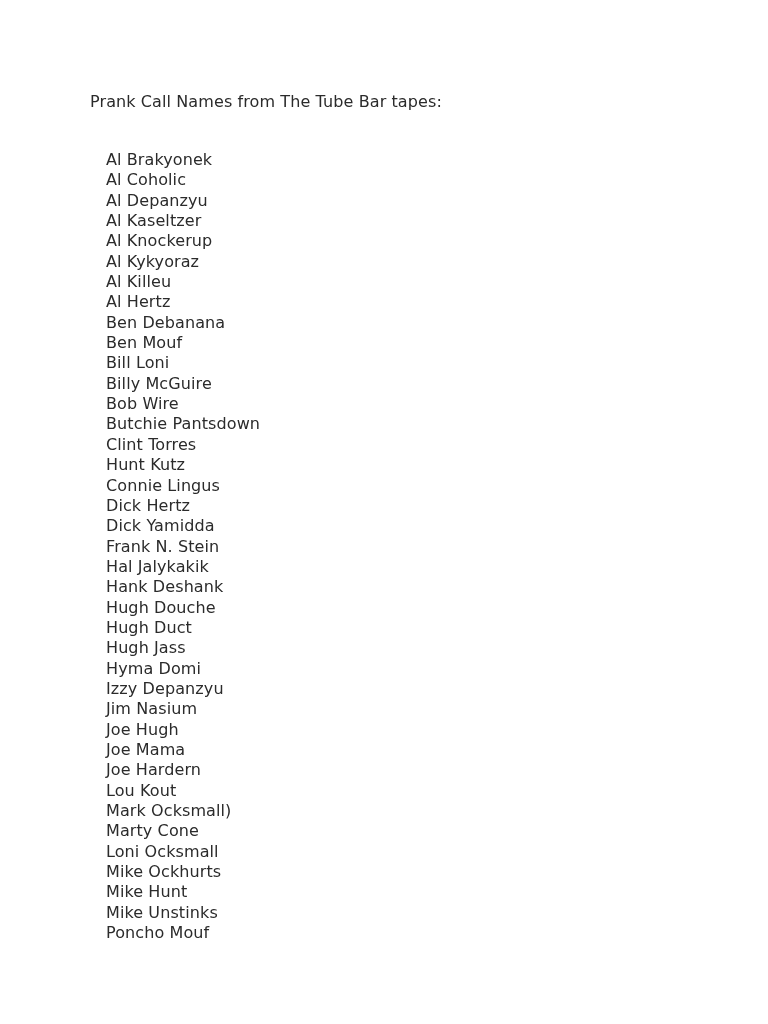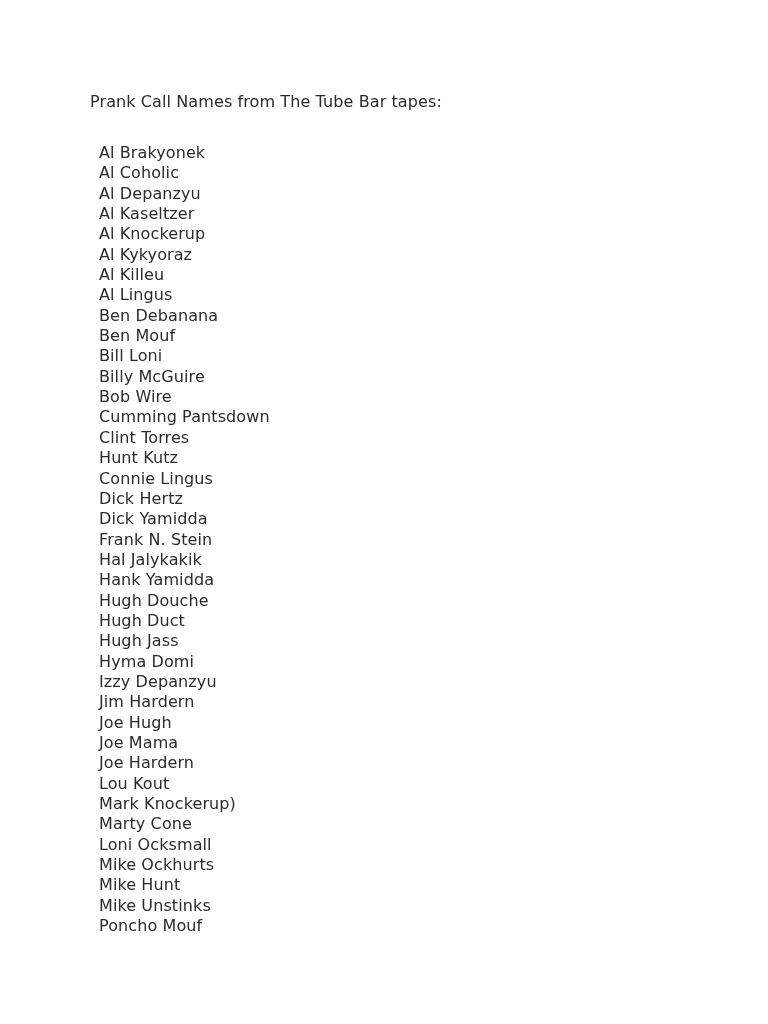--- a/index.html
+++ b/index.html
@@ -29,21 +29,21 @@
       top: 92px;
       font-size: 16px;
       line-height: 20px;
       letter-spacing: 0.1px;
       white-space: nowrap;
     }
     .name-list {
       position: absolute;
       left: 90px;
       top: 134px;
-      margin: 9px;
+      margin: 16px;
       padding: 0;
       list-style: none;
     }
     .name-list li {
       font-size: 16px;
       line-height: 20.35px;
       height: 20.35px;
       white-space: nowrap;
       letter-spacing: 0.1px;
     }
@@ -54,46 +54,46 @@
 <div class="page">
   <div class="doc-title">Prank Call Names from The Tube Bar tapes:</div>
   <ul class="name-list">
     <li>Al Brakyonek</li>
     <li>Al Coholic</li>
     <li>Al Depanzyu</li>
     <li>Al Kaseltzer</li>
     <li>Al Knockerup</li>
     <li>Al Kykyoraz</li>
     <li>Al Killeu</li>
-    <li>Al Lingus</li>
+    <li>Al Hertz</li>
     <li>Ben Debanana</li>
     <li>Ben Mouf</li>
     <li>Bill Loni</li>
     <li>Billy McGuire</li>
     <li>Bob Wire</li>
-    <li>Cumming Pantsdown</li>
+    <li>Butchie Pantsdown</li>
     <li>Clint Torres</li>
     <li>Hunt Kutz</li>
     <li>Connie Lingus</li>
     <li>Dick Hertz</li>
     <li>Dick Yamidda</li>
     <li>Frank N. Stein</li>
     <li>Hal Jalykakik</li>
-    <li>Hank Yamidda</li>
+    <li>Hank Deshank</li>
     <li>Hugh Douche</li>
     <li>Hugh Duct</li>
     <li>Hugh Jass</li>
     <li>Hyma Domi</li>
     <li>Izzy Depanzyu</li>
-    <li>Jim Hardern</li>
+    <li>Jim Nasium</li>
     <li>Joe Hugh</li>
     <li>Joe Mama</li>
     <li>Joe Hardern</li>
     <li>Lou Kout</li>
-    <li>Mark Knockerup)</li>
+    <li>Mark Ocksmall)</li>
     <li>Marty Cone</li>
     <li>Loni Ocksmall</li>
     <li>Mike Ockhurts</li>
     <li>Mike Hunt</li>
     <li>Mike Unstinks</li>
     <li>Poncho Mouf</li>
   </ul>
 </div>
 
 </body></html>

